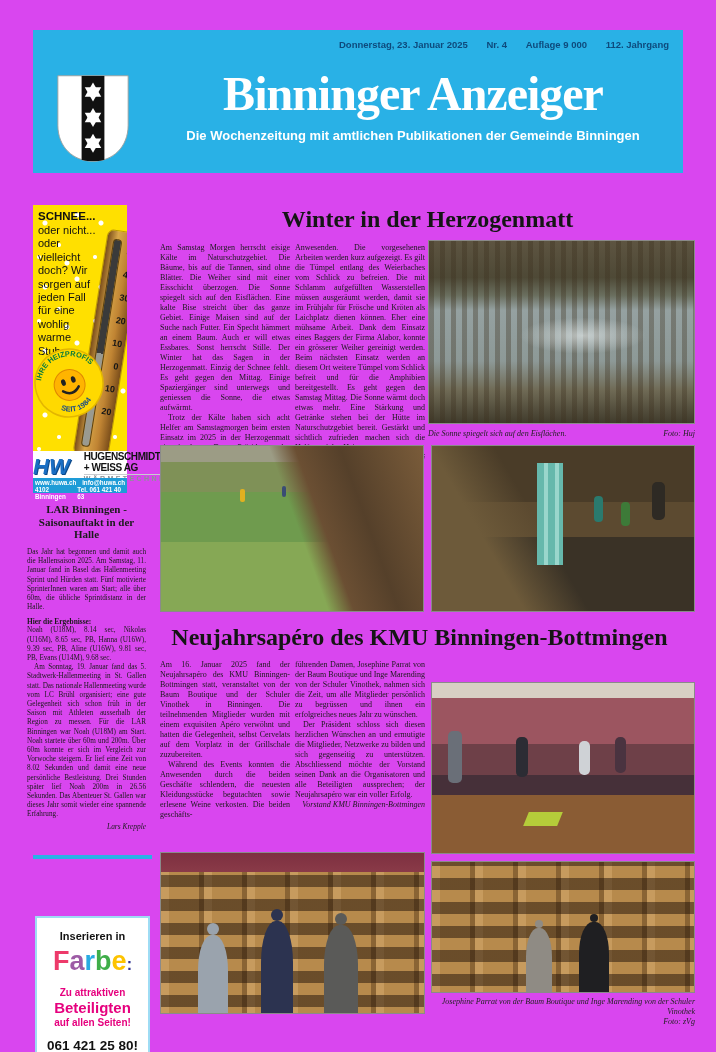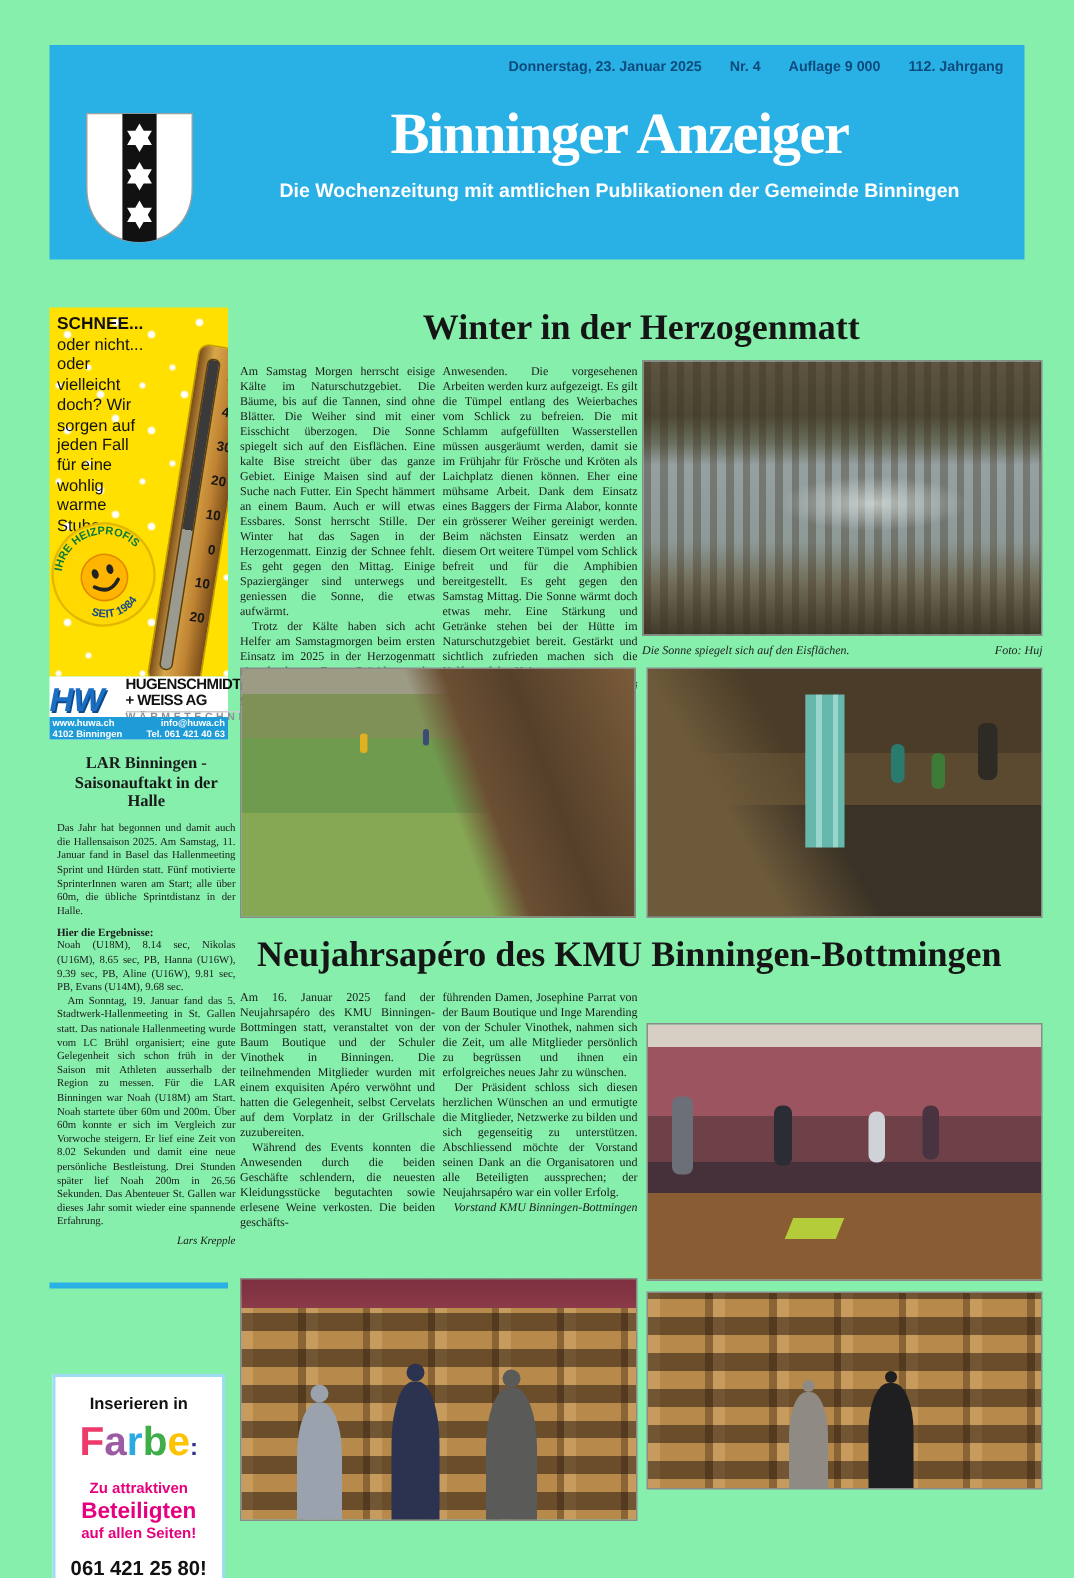--- a/index.html
+++ b/index.html
@@ -1,31 +1,31 @@
 <!DOCTYPE html>
 <html lang="de"><head>
 <meta charset="utf-8">
 <style>
   html,body{margin:0;padding:0;background:#ffffff;}
-  .page{position:relative;width:716px;height:1052px;background:#86efac;overflow:hidden;
+  .page{position:relative;width:716px;height:1052px;background:#d946ef;overflow:hidden;
         font-family:"Liberation Serif","DejaVu Serif",serif;color:#1a1a1a;}
   .abs{position:absolute;}
 
   
   .banner{left:33px;top:30px;width:650px;height:143px;background:#29b1e6;}
   .dateline{position:absolute;top:9px;right:14px;font:bold 9.5px "Liberation Sans",sans-serif;color:#0e4a7c;}
   .dateline span{margin-left:16px;}
   .crest{position:absolute;left:22px;top:41px;width:76px;height:95px;}
   .masthead-text{position:absolute;left:120px;top:40px;width:520px;text-align:center;color:#fff;}
-  .paper-title{font-family:"Liberation Serif","DejaVu Serif",serif;font-weight:bold;font-size:39px;
+  .paper-title{font-family:"Liberation Serif","DejaVu Serif",serif;font-weight:bold;font-size:48px;
                line-height:1;letter-spacing:-1px;}
   .paper-subtitle{margin-top:10px;font:bold 13px "Liberation Sans",sans-serif;}
 
   
-  .heating-ad{left:33px;top:205px;width:119px;height:288px;font-family:"Liberation Sans",sans-serif;}
+  .heating-ad{left:33px;top:205px;width:94px;height:288px;font-family:"Liberation Sans",sans-serif;}
   .snow-part{position:relative;width:100%;height:246px;background:
       radial-gradient(circle 2px at 12px 18px,#fff 2px,transparent 3px),
       radial-gradient(circle 1.5px at 26px 40px,#fff 1.5px,transparent 2.5px),
       radial-gradient(circle 2px at 44px 10px,#fff 2px,transparent 3px),
       radial-gradient(circle 1.5px at 6px 52px,#fff 1.5px,transparent 2.5px),
       radial-gradient(circle 2px at 34px 58px,#fff 2px,transparent 3px),
       #ffe000;
       background-size:56px 64px;overflow:hidden;}
   .schnee-head{position:absolute;left:5px;top:5px;font-weight:bold;font-size:11.5px;color:#111;}
   .schnee-body{position:absolute;left:5px;top:19px;width:62px;font-size:11px;line-height:1.22;color:#111;}
@@ -42,21 +42,21 @@
   .hw-logo{font:italic bold 22px "Liberation Sans",sans-serif;color:#1a6fc4;line-height:1;
            text-shadow:1px 1px 0 #0d4a8a;}
   .hw-names{flex:1;}
   .hw-name{font:bold 10px "Liberation Sans",sans-serif;letter-spacing:-0.4px;color:#111;line-height:1.05;}
   .hw-waerme{font:bold 7px "Liberation Sans",sans-serif;letter-spacing:2.4px;color:#8c9196;
              border-top:1px solid #c9ccd0;margin-top:1px;}
   .hw-strip{position:absolute;left:0;bottom:0;width:100%;height:15px;background:#1e9cd7;
             font:bold 6.3px "Liberation Sans",sans-serif;color:#fff;padding:1px 2px;box-sizing:border-box;}
   .hw-strip .r{display:flex;justify-content:space-between;}
 
-  .lar{left:38px;top:503px;width:119px;}
+  .lar{left:27px;top:503px;width:119px;}
   .lar-head{text-align:center;font-weight:bold;font-size:11px;line-height:1.15;margin-bottom:7px;}
   .lar p{margin:0;font-size:7.2px;line-height:9.2px;text-align:justify;}
   .lar p.ind{text-indent:7px;}
   .lar .sub{font-weight:bold;font-size:7.4px;margin-top:5px;}
   .lar .sig{text-align:right;font-style:italic;font-size:7.4px;margin-top:2px;}
 
   .side-divider{left:33px;top:855px;width:119px;height:4px;background:#29b1e6;}
 
   .farbe-ad{left:35px;top:916px;width:115px;height:146px;border:2px solid #9edcf4;background:#fff;
             box-sizing:border-box;text-align:center;font-family:"Liberation Sans",sans-serif;}
@@ -274,14 +274,18 @@
   <div class="photo ph-group wood-shelves">
     <div class="person" style="left:14%;width:30px;height:78px;background:#9aa3ad;"></div>
     <div class="person" style="left:38%;width:32px;height:92px;background:#2c3350;"></div>
     <div class="person" style="left:62%;width:34px;height:88px;background:#5a5a58;"></div>
   </div>
 
   <div class="photo ph-women wood-shelves">
     <div class="person p-small" style="left:36%;width:26px;height:64px;background:#8f8b84;"></div>
     <div class="person p-small" style="left:56%;width:30px;height:70px;background:#1f1f22;"></div>
   </div>
+  <div class="caption-right" style="left:431px;top:997px;width:264px;">
+    <div>Josephine Parrat von der Baum Boutique und Inge Marending von der Schuler Vinothek</div>
+    <div>Foto: zVg</div>
+  </div>
 
 </div>
 
 </body></html>

